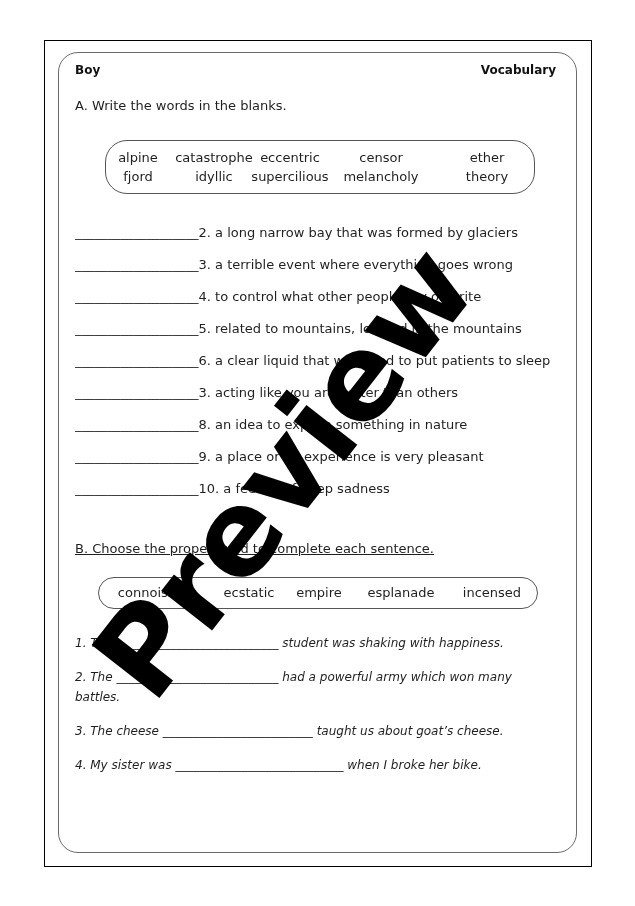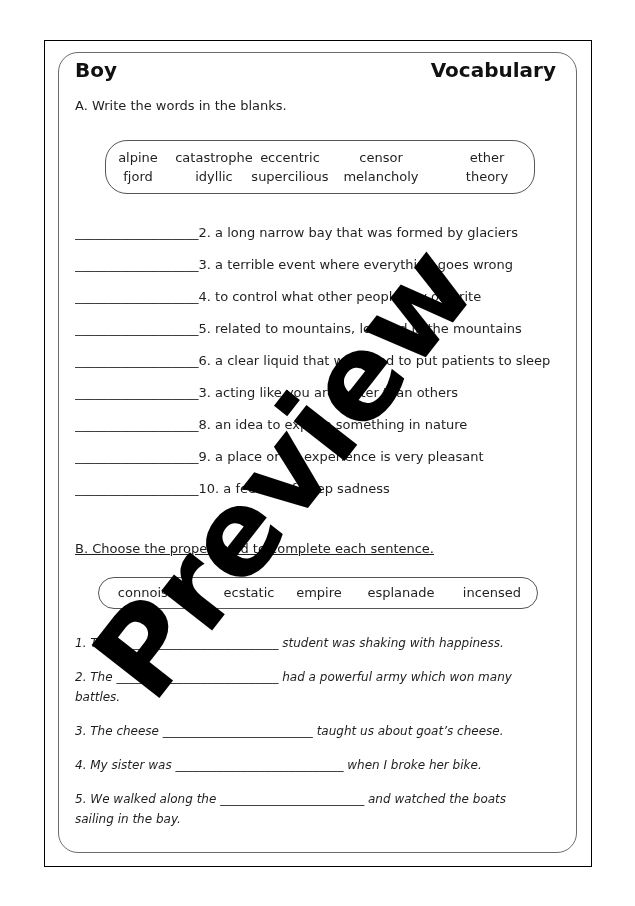--- a/index.html
+++ b/index.html
@@ -10,21 +10,21 @@
   .page{
     position:absolute;left:44px;top:40px;width:548px;height:827px;
     box-sizing:border-box;border:1px solid #000;background:#fff;
   }
   .inner{
     position:absolute;left:13px;top:11px;width:519px;height:801px;
     box-sizing:border-box;border:1px solid #6b6b6b;border-radius:20px;
     padding:6px 20px 0 16px;overflow:hidden;
   }
   .header{display:flex;justify-content:space-between;align-items:flex-start;
-    font-weight:bold;font-size:20px;line-height:22px;color:#111;}
+    font-weight:bold;font-size:12px;line-height:22px;color:#111;}
   .instr{font-size:13px;line-height:17px;margin-top:16px;}
   .instr-b{margin-top:28px;text-decoration:underline;}
   .pill{box-sizing:border-box;border:1px solid #555;border-radius:22px;font-size:13px;background:#fff;}
   .pill-a{
     width:430px;height:54px;margin:26px 0 0 30px;
     display:grid;grid-template-columns:64px 88px 64px 118px 94px;
     align-content:center;justify-items:center;
   }
   .wb-col{display:flex;flex-direction:column;align-items:center;line-height:19px;}
   .pill-b{
@@ -114,23 +114,19 @@
           <div class="line">battles.</div>
         </div>
         <div class="sentence">
           <div class="line"><span>3. The cheese </span><span class="blank">_________________________</span><span> taught us about goat’s cheese.</span></div>
           <div class="line"></div>
         </div>
         <div class="sentence">
           <div class="line"><span>4. My sister was </span><span class="blank">____________________________</span><span> when I broke her bike.</span></div>
           <div class="line"></div>
         </div>
-        <div class="sentence">
-          <div class="line"><span>5. We walked along the </span><span class="blank">________________________</span><span> and watched the boats</span></div>
-          <div class="line">sailing in the bay.</div>
-        </div>
       </div>
 
     </div>
   </div>
 
   <div class="watermark">Preview</div>
 </div>
 
 </body></html>

